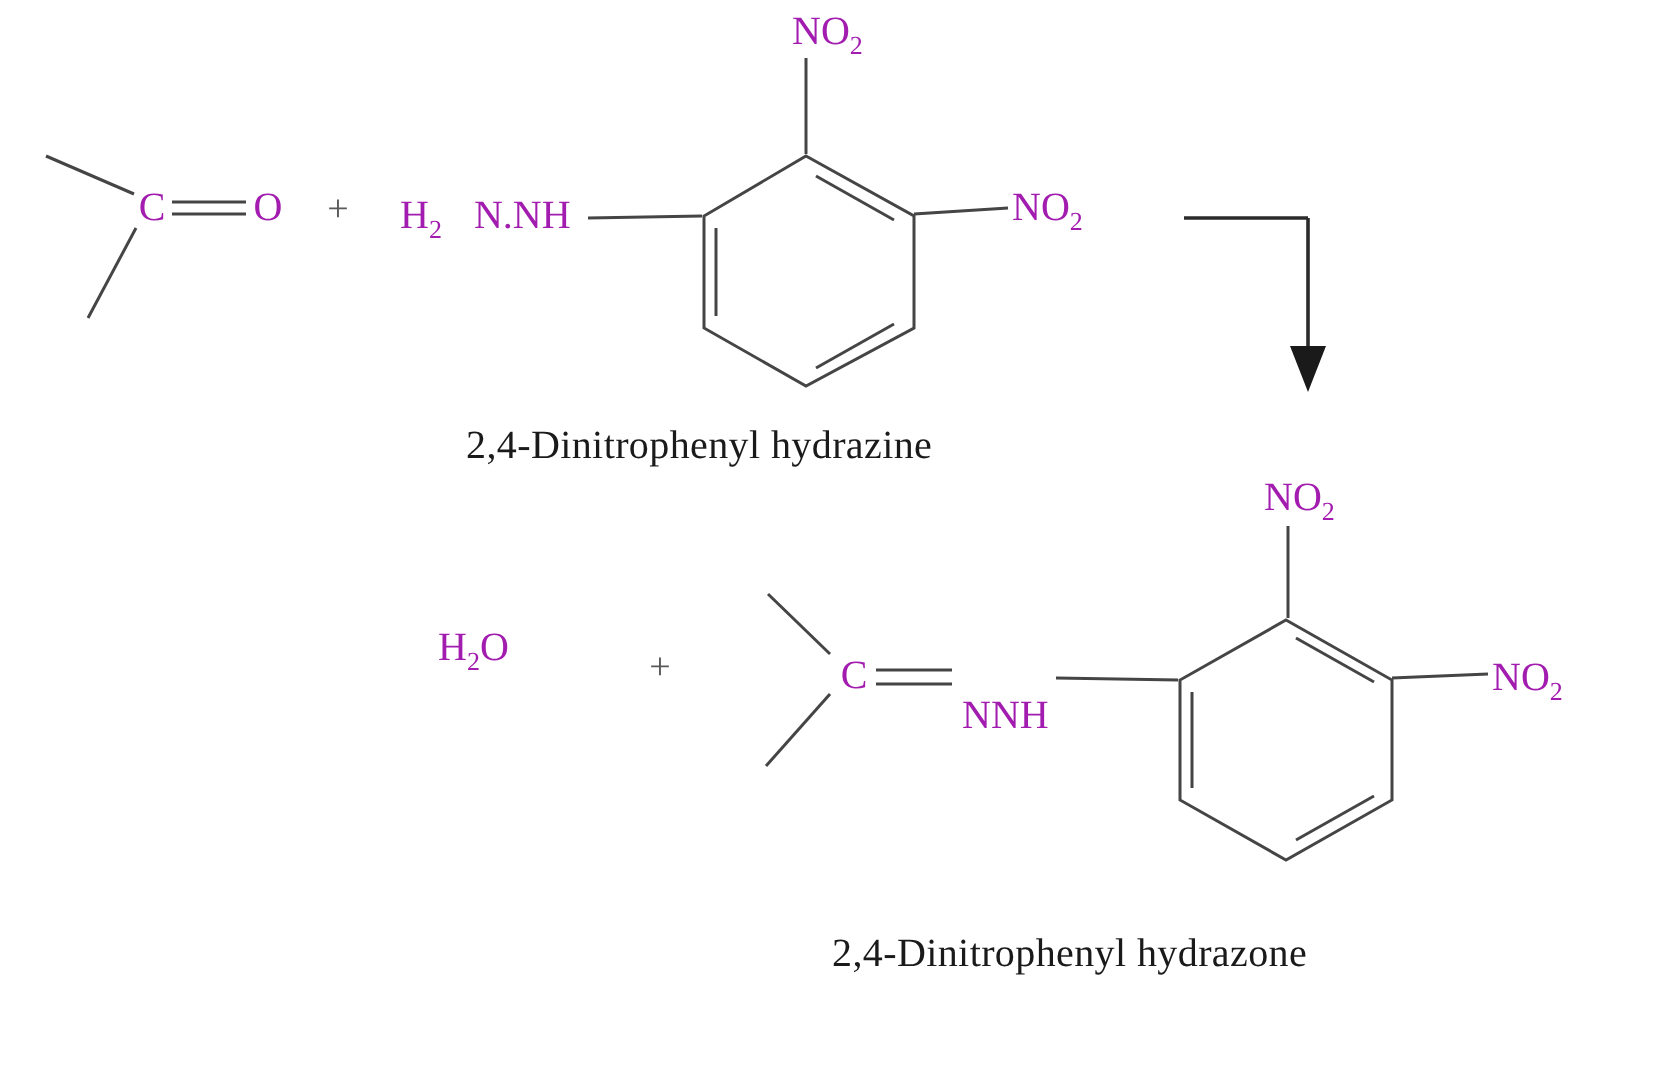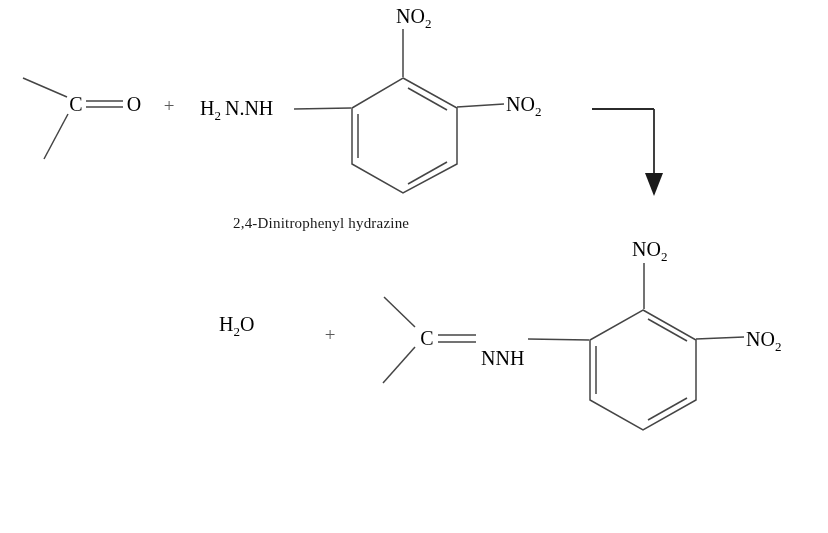--- a/index.html
+++ b/index.html
@@ -13,29 +13,29 @@
   }
   svg.bonds { position: absolute; left: 0; top: 0; }
   .bond { stroke: #454545; stroke-width: 1.5; fill: none; }
   .ring { stroke: #454545; stroke-width: 1.5; fill: none; }
   .arrow-line { stroke: #2b2b2b; stroke-width: 1.8; fill: none; }
   .arrow-head { fill: #1a1a1a; stroke: none; }
   .txt {
     position: absolute;
     transform: translateY(-50%);
     font-size: 20px;
-    color: #000000;
+    color: #a21caf;
     white-space: nowrap;
     line-height: 1;
   }
   .ctr { transform: translate(-50%, -50%); }
   .txt sub { font-size: 13px; line-height: 0; }
   .plus { font-size: 19px; color: #5a5a5a; }
-  .caption { font-size: 15px; color: #1a1a1a; letter-spacing: 0.2px; }
-  .gap { margin-left: 4px; }
+  .caption { font-size: 20px; color: #1a1a1a; letter-spacing: 0.2px; }
+  .gap { margin-left: 16px; }
 </style>
 </head>
 <body>
 
 <div class="canvas">
 
   <svg class="bonds" width="828" height="533" viewBox="0 0 828 533">
 
     <g>
       <line class="bond" x1="23" y1="78" x2="67" y2="97"></line>
@@ -91,14 +91,15 @@
 
   <span class="txt ctr plus" style="left:330px; top:334px">+</span>
 
   <span class="txt ctr" style="left:427px; top:338px">C</span>
   <span class="txt" style="left:481px; top:358px">NNH</span>
 
   <span class="txt" style="left:632px; top:249px"><span>NO</span><sub>2</sub></span>
 
   <span class="txt" style="left:746px; top:339px"><span>NO</span><sub>2</sub></span>
 
+  <span class="txt caption" style="left:416px; top:477px">2,4-Dinitrophenyl hydrazone</span>
 
 </div>
 
 </body></html>

